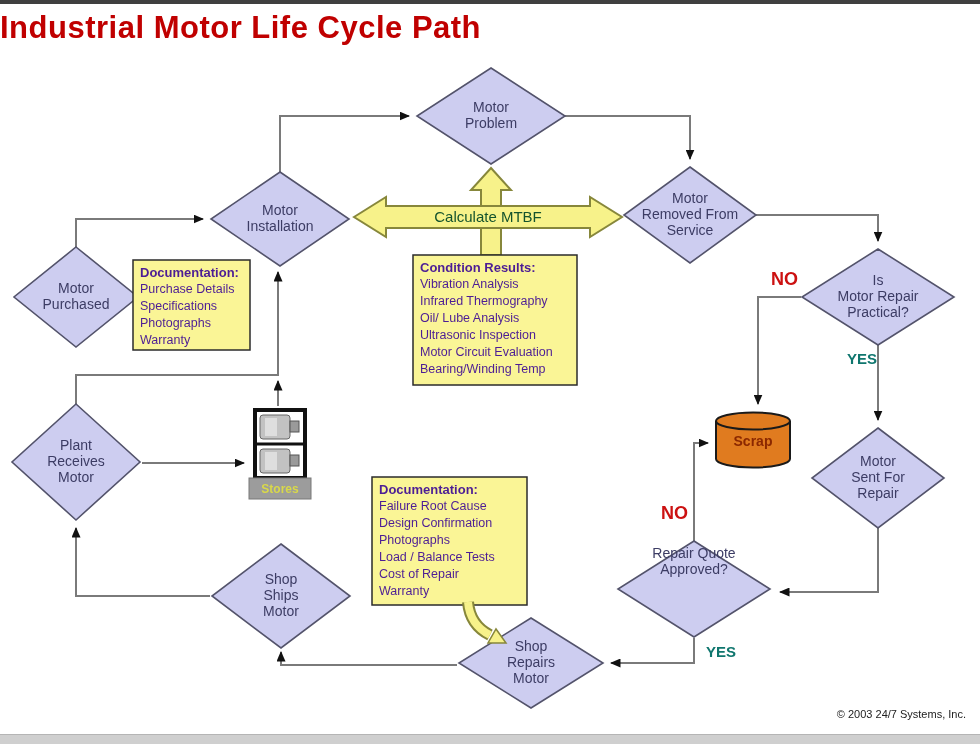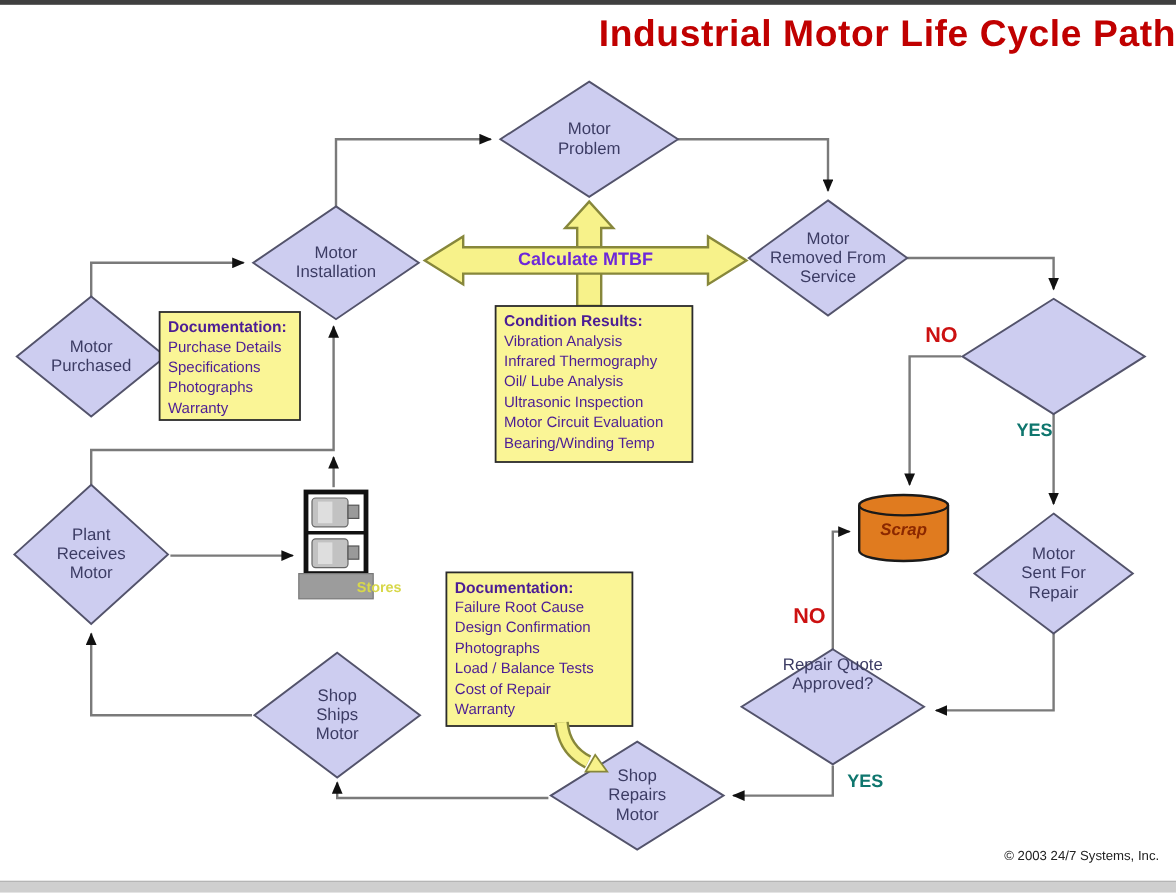--- a/index.html
+++ b/index.html
@@ -1,31 +1,31 @@
 <!DOCTYPE html>
 <html><head>
 <meta charset="utf-8">
 <style>
   html,body{margin:0;padding:0;background:#fff;}
   .stage{position:relative;width:980px;height:744px;background:#ffffff;overflow:hidden;
          font-family:"Liberation Sans", sans-serif;}
   .topbar{position:absolute;left:0;top:0;width:980px;height:4px;background:#3f3f3f;}
   .bottombar{position:absolute;left:0;top:734px;width:980px;height:10px;background:#cfcfcf;border-top:1px solid #b5b5b5;}
-  .title{position:absolute;left:0;top:10px;width:980px;text-align:right;
+  .title{position:absolute;left:0;top:10px;width:980px;text-align:left;
          font-size:31px;font-weight:bold;color:#c00000;letter-spacing:0.5px;}
   svg{position:absolute;left:0;top:0;}
   .lbl{position:absolute;display:flex;align-items:center;justify-content:center;text-align:center;}
   .node-label{font-size:14px;line-height:1.14;color:#3c3c64;white-space:pre-line;}
   .box-text{position:absolute;font-size:12.5px;line-height:17px;color:#4c1d95;}
   .box-text .hdr{font-weight:bold;font-size:13px;}
-  .mtbf{font-size:15px;font-weight:bold;color:#6d28d9;text-align:center;}
+  .mtbf{font-size:15px;font-weight:normal;color:#14532d;text-align:center;}
   .no-lbl{font-size:18px;font-weight:bold;color:#cc1111;}
   .yes-lbl{font-size:15px;font-weight:bold;color:#0f766e;}
-  .scrap-lbl{font-size:14px;font-weight:bold;color:#8b2800;font-style:italic;}
-  .stores-lbl{font-size:12px;font-weight:bold;color:#d8d84a;padding-left:36px;}
+  .scrap-lbl{font-size:14px;font-weight:bold;color:#8b2800;}
+  .stores-lbl{font-size:12px;font-weight:bold;color:#d8d84a;}
   .copyright{position:absolute;right:14px;top:708px;font-size:11px;color:#222;}
 </style>
 </head>
 <body>
 
 <div class="stage">
 
   <div class="topbar"></div>
   <div class="title">Industrial Motor Life Cycle Path</div>
 
@@ -99,20 +99,23 @@
 
   <div class="lbl node-label" style="left:429px;top:88px;width:124px;height:56px;">Motor
 Problem</div>
   <div class="lbl node-label" style="left:216px;top:191px;width:128px;height:56px;">Motor
 Installation</div>
   <div class="lbl node-label" style="left:628px;top:181px;width:124px;height:68px;">Motor
 Removed From
 Service</div>
   <div class="lbl node-label" style="left:16px;top:269px;width:120px;height:56px;">Motor
 Purchased</div>
+  <div class="lbl node-label" style="left:806px;top:265px;width:144px;height:64px;">Is
+Motor Repair
+Practical?</div>
   <div class="lbl node-label" style="left:816px;top:446px;width:124px;height:64px;">Motor
 Sent For
 Repair</div>
   <div class="lbl node-label" style="left:14px;top:430px;width:124px;height:64px;">Plant
 Receives
 Motor</div>
   <div class="lbl node-label" style="left:622px;top:540px;width:144px;height:44px;">Repair Quote
 Approved?</div>
   <div class="lbl node-label" style="left:217px;top:564px;width:128px;height:64px;">Shop
 Ships

